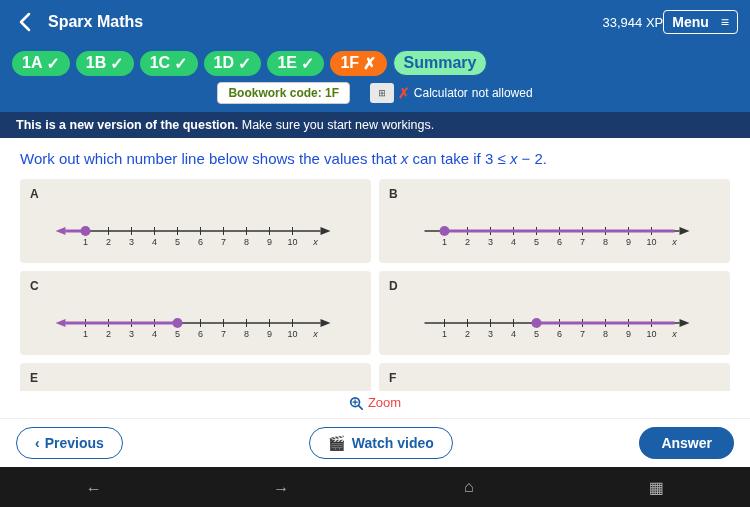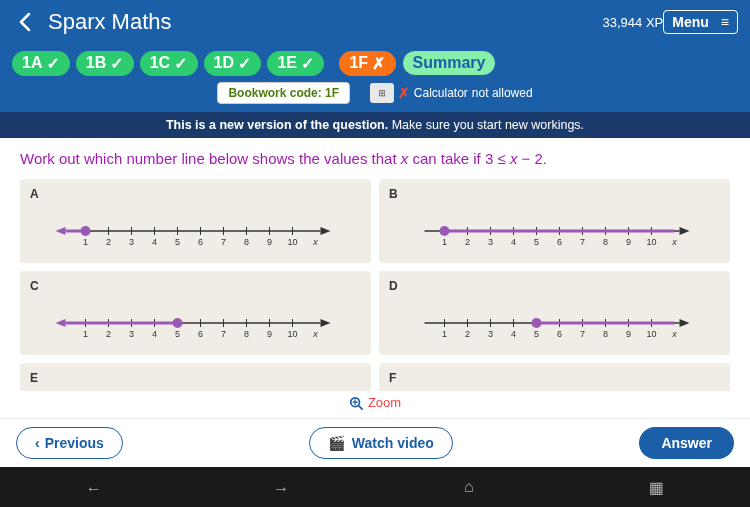--- a/index.html
+++ b/index.html
@@ -26,22 +26,22 @@
     .header-back {
       width: 28px;
       height: 28px;
       display: flex;
       align-items: center;
       justify-content: center;
       cursor: pointer;
       margin-right: 8px;
     }
     .header-title {
-      font-size: 22px;
-      font-weight: normal;
+      font-size: 16px;
+      font-weight: bold;
       flex: 1;
     }
     .header-xp {
       font-size: 13px;
     }
     .header-user {
       font-size: 13px;
       margin-right: 20px;
     }
     .header-menu {
@@ -75,21 +75,20 @@
       align-items: center;
       gap: 4px;
     }
     .tab-green {
       background: #2ecc71;
       color: white;
     }
     .tab-active {
       background: #f97316;
       color: white;
-      margin-left: 9px;
     }
     .tab-summary {
       background: #86efac;
       color: #1a5fa8;
       border: 1.5px solid #1a5fa8;
     }
 
     
     .info-row {
       background: #1a5fa8;
@@ -133,39 +132,38 @@
     .no-calc-x {
       color: #e74c3c;
       font-weight: bold;
       font-size: 14px;
     }
 
     
     .warning-banner {
       background: #1a3a6b;
       color: white;
-      text-align: center;
       padding: 6px 16px;
       font-size: 12.5px;
       flex-shrink: 0;
     }
     .warning-banner strong {
       font-weight: bold;
     }
 
     
     .main-content {
       background: white;
       flex: 1;
       padding: 12px 20px 8px 20px;
       overflow: hidden;
     }
     .question-text {
       font-size: 15px;
-      color: #a21caf;
+      color: #1d4ed8;
       margin-bottom: 12px;
     }
 
     
     .number-lines-grid {
       display: grid;
       grid-template-columns: 1fr 1fr;
       gap: 8px;
       margin-bottom: 10px;
     }

